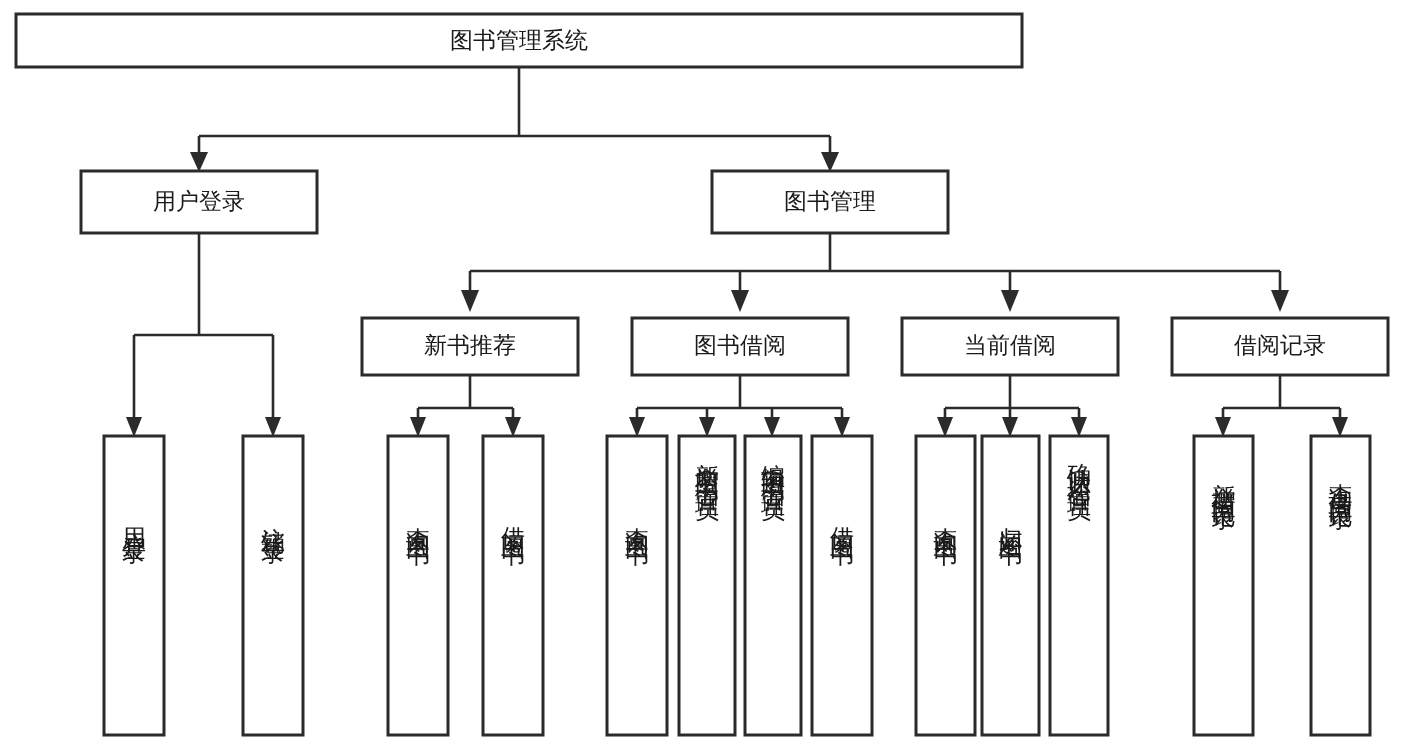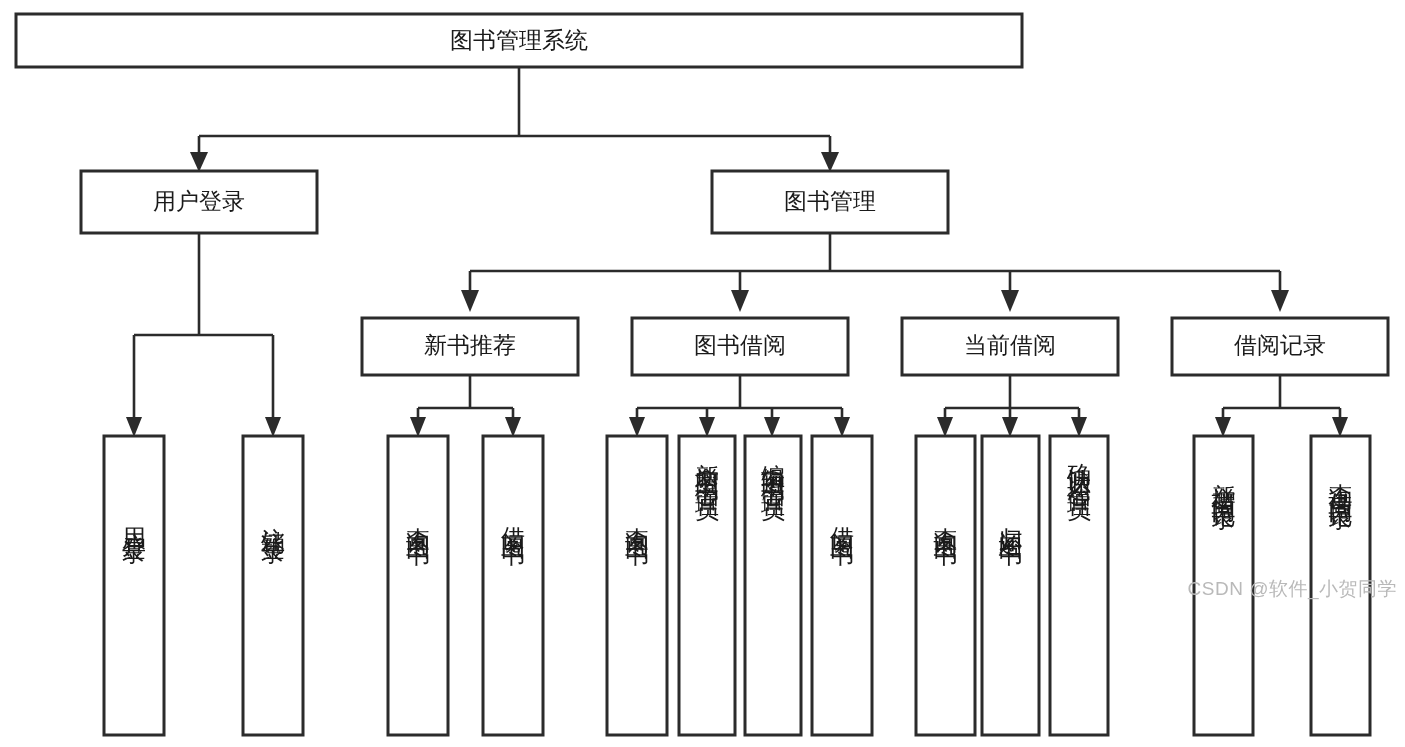--- a/index.html
+++ b/index.html
@@ -225,14 +225,13 @@
     <span class="vlabel" style="margin-top:8px;">确认归还（管理员）</span>
   </div>
 
   <div class="vlabel-wrap" style="left:1194px; top:436px; width:59px; height:299px;">
     <span class="vlabel" style="margin-top:28px;">新增借阅记录</span>
   </div>
   <div class="vlabel-wrap" style="left:1311px; top:436px; width:59px; height:299px;">
     <span class="vlabel" style="margin-top:28px;">查询借阅记录</span>
   </div>
 
-  <div id="watermark">CSDN @软件_小贺同学</div>
 </div>
 
 </body></html>

